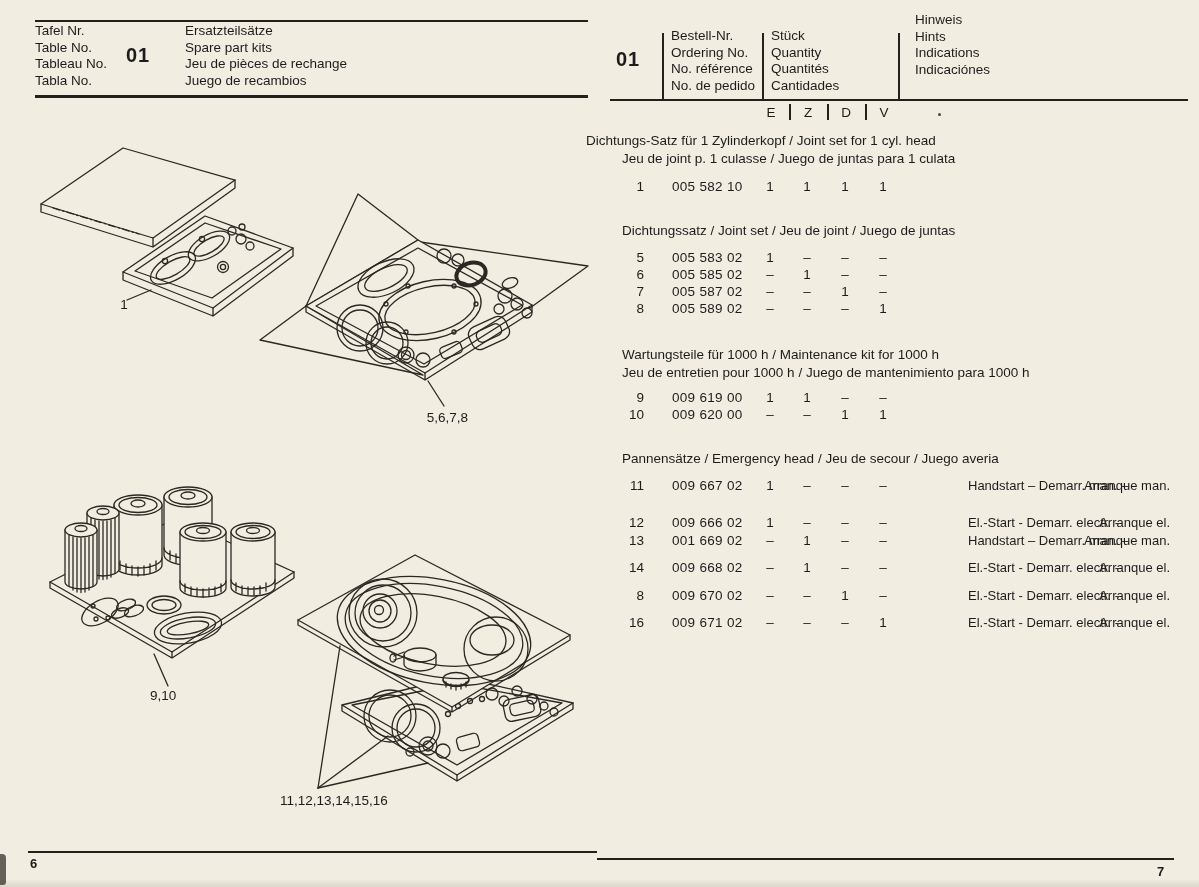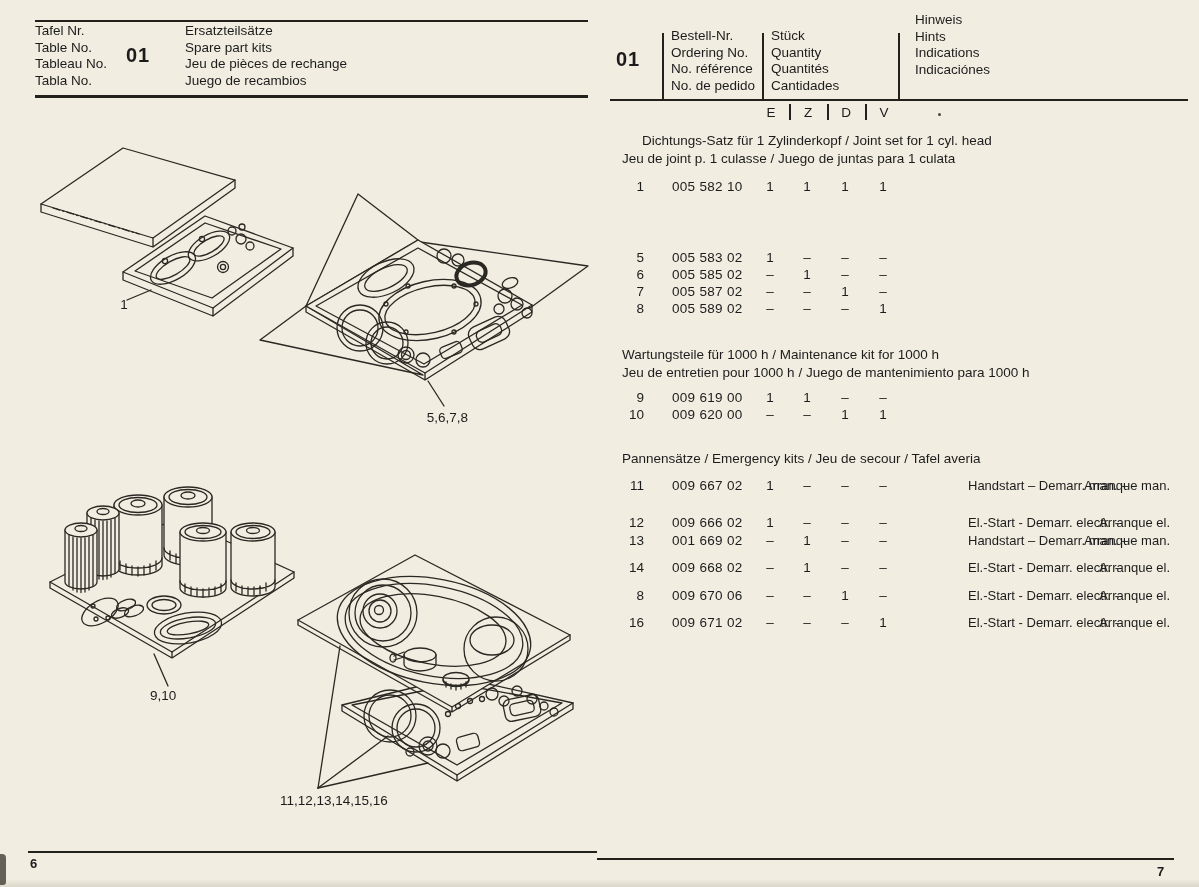--- a/index.html
+++ b/index.html
@@ -288,32 +288,33 @@
 
   <div class="qcol" style="left:753px;top:105px;">E</div>
   <div class="qcol" style="left:790px;top:105px;">Z</div>
   <div class="qcol" style="left:828px;top:105px;">D</div>
   <div class="qcol" style="left:866px;top:105px;">V</div>
   <div class="qsep" style="left:789px;top:104px;"></div>
   <div class="qsep" style="left:827px;top:104px;"></div>
   <div class="qsep" style="left:865px;top:104px;"></div>
   <div class="speck" style="left:938px;top:113px;width:3px;height:3px;"></div>
 
-  <div class="stitle" style="left:642px;top:133px;">Dichtungs-Satz für 1 Zylinderkopf / Joint set for 1 cyl. head</div>
+  <div class="stitle" style="left:586px;top:133px;">Dichtungs-Satz für 1 Zylinderkopf / Joint set for 1 cyl. head</div>
   <div class="stitle" style="left:622px;top:151px;">Jeu de joint p. 1 culasse / Juego de juntas para 1 culata</div>
 
   <div class="prow" style="top:179px;">
     <span class="ci">1</span>
     <span class="cp">005 582 10</span>
     <span class="cq q1">1</span>
     <span class="cq q2">1</span>
     <span class="cq q3">1</span>
     <span class="cq q4">1</span>
   </div>
 
+  <div class="stitle" style="left:622px;top:223px;">Dichtungssatz / Joint set / Jeu de joint / Juego de juntas</div>
 
   <div class="prow" style="top:250px;">
     <span class="ci">5</span>
     <span class="cp">005 583 02</span>
     <span class="cq q1">1</span>
     <span class="cq q2">–</span>
     <span class="cq q3">–</span>
     <span class="cq q4">–</span>
   </div>
   <div class="prow" style="top:267px;">
@@ -354,21 +355,21 @@
   </div>
   <div class="prow" style="top:407px;">
     <span class="ci">10</span>
     <span class="cp">009 620 00</span>
     <span class="cq q1">–</span>
     <span class="cq q2">–</span>
     <span class="cq q3">1</span>
     <span class="cq q4">1</span>
   </div>
 
-  <div class="stitle" style="left:622px;top:451px;">Pannensätze / Emergency kits / Jeu de secour / Tafel averia</div>
+  <div class="stitle" style="left:622px;top:451px;">Pannensätze / Emergency head / Jeu de secour / Juego averia</div>
 
   <div class="prow" style="top:478px;height:28px;">
     <span class="ci">11</span>
     <span class="cp">009 667 02</span>
     <span class="cq q1">1</span>
     <span class="cq q2">–</span>
     <span class="cq q3">–</span>
     <span class="cq q4">–</span>
     <span class="ch1">Handstart – Demarr. man. –</span>
     <span class="ch2">Arranque man.</span>
@@ -398,21 +399,21 @@
     <span class="cp">009 668 02</span>
     <span class="cq q1">–</span>
     <span class="cq q2">1</span>
     <span class="cq q3">–</span>
     <span class="cq q4">–</span>
     <span class="ch1">El.-Start - Demarr. electr. -</span>
     <span class="ch2">Arranque el.</span>
   </div>
   <div class="prow" style="top:588px;height:28px;">
     <span class="ci">8</span>
-    <span class="cp">009 670 06</span>
+    <span class="cp">009 670 02</span>
     <span class="cq q1">–</span>
     <span class="cq q2">–</span>
     <span class="cq q3">1</span>
     <span class="cq q4">–</span>
     <span class="ch1">El.-Start - Demarr. electr. -</span>
     <span class="ch2">Arranque el.</span>
   </div>
   <div class="prow" style="top:615px;height:28px;">
     <span class="ci">16</span>
     <span class="cp">009 671 02</span>

